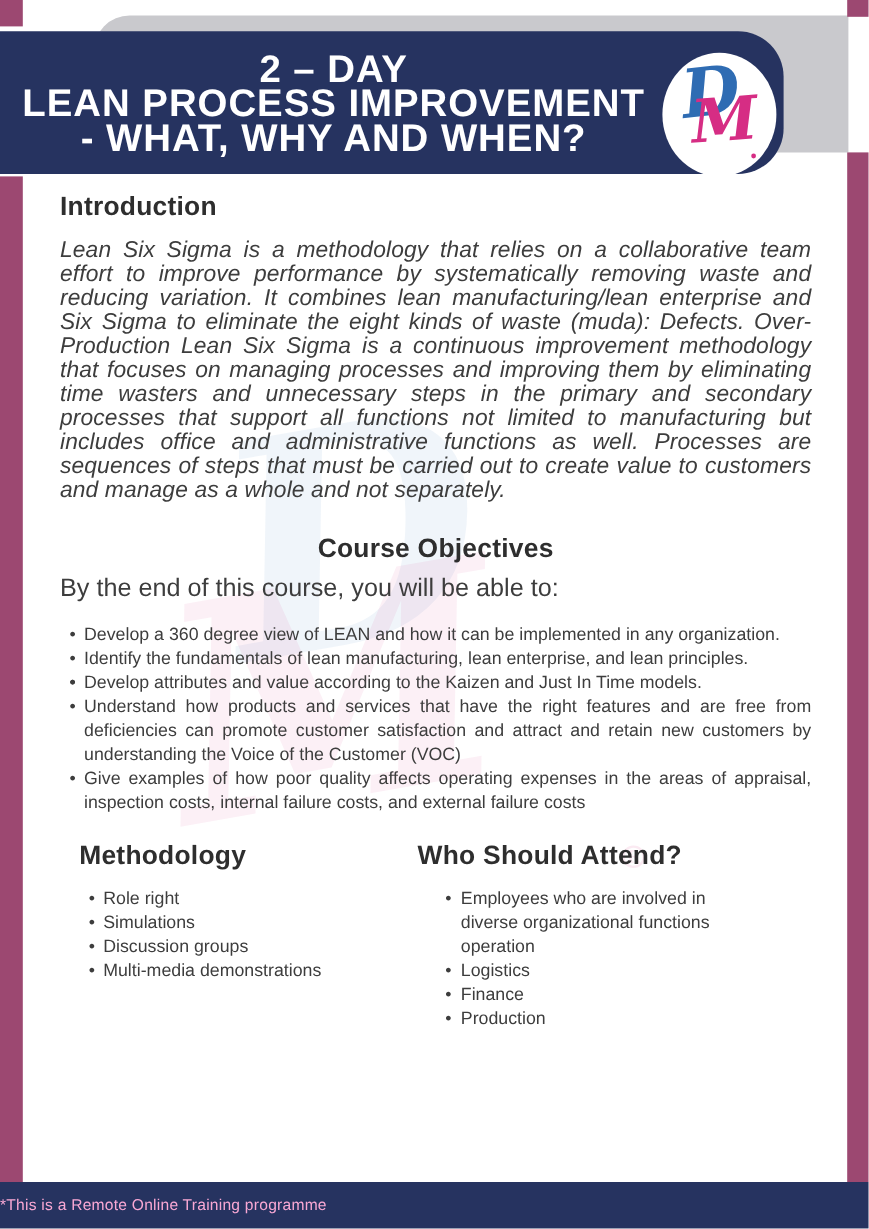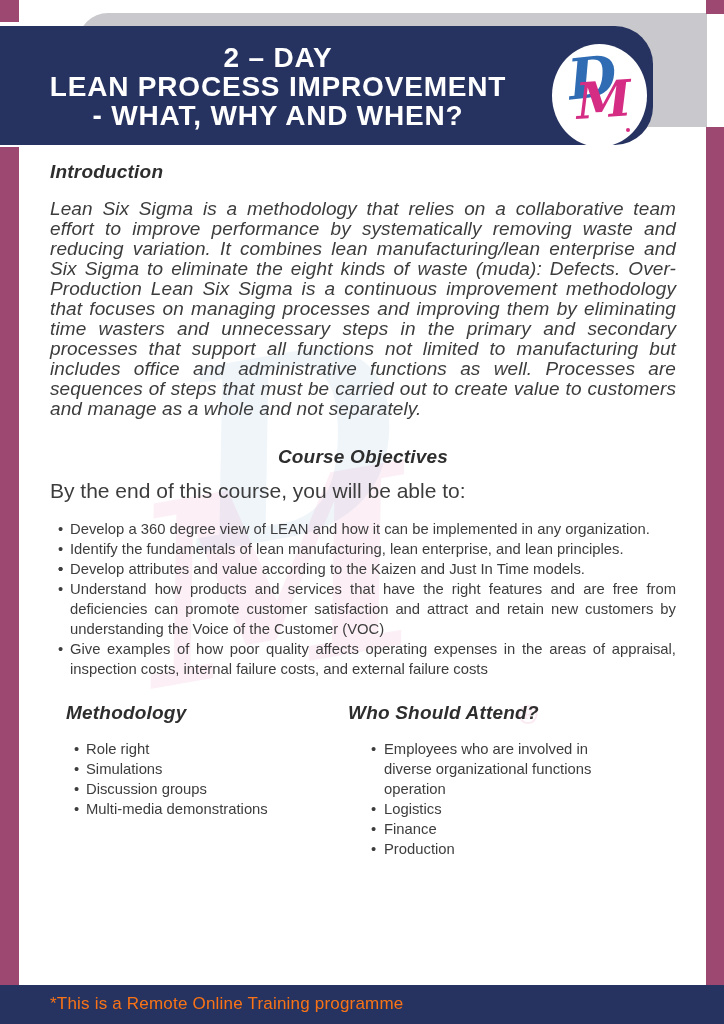--- a/index.html
+++ b/index.html
@@ -15,56 +15,56 @@
   
   .corner-tl{position:absolute;left:0;top:0;width:19px;height:22px;background:var(--maroon);}
   .corner-tr{position:absolute;left:706px;top:0;width:18px;height:14px;background:var(--maroon);}
   .border-left{position:absolute;left:0;top:147px;width:19px;height:838px;background:var(--maroon);}
   .border-right{position:absolute;left:706px;top:127px;width:18px;height:858px;background:var(--maroon);}
 
   
   .gray-ribbon{position:absolute;left:78px;top:13px;width:629px;height:114px;background:var(--gray);border-radius:30px 0 0 0;}
   .banner{position:absolute;left:0;top:26px;width:653px;height:119px;background:var(--navy);border-radius:0 38px 38px 0;}
   .title{position:absolute;left:0;top:17px;width:556px;text-align:center;color:#ffffff;
-         font-weight:bold;font-size:28px;line-height:29px;letter-spacing:0.8px;}
+         font-weight:bold;font-size:32px;line-height:29px;letter-spacing:0.8px;}
   .logo{position:absolute;left:552px;top:18px;width:95px;height:103px;background:#ffffff;border-radius:50%;}
   .logo .d{position:absolute;left:16px;top:0px;font-family:"DejaVu Serif","Liberation Serif",serif;
            font-style:italic;font-weight:bold;font-size:56px;color:var(--logo-blue);transform:rotate(-6deg);}
   .logo .m{position:absolute;left:24px;top:26px;font-family:"DejaVu Serif","Liberation Serif",serif;
            font-style:italic;font-weight:bold;font-size:50px;color:var(--logo-pink);transform:rotate(-4deg);}
   .logo .dot{position:absolute;left:74px;top:84px;width:4px;height:4px;border-radius:50%;background:var(--logo-pink);}
 
   
   .watermark{position:absolute;left:0;top:0;width:724px;height:1024px;pointer-events:none;
              font-family:"DejaVu Serif","Liberation Serif",serif;font-style:italic;font-weight:bold;}
   .watermark .wd{position:absolute;left:185px;top:300px;font-size:250px;color:rgba(47,108,179,0.07);transform:rotate(-10deg);}
   .watermark .wm{position:absolute;left:140px;top:430px;font-size:250px;color:rgba(214,45,132,0.07);transform:rotate(-10deg);}
   .watermark .wr{position:absolute;left:515px;top:700px;font-size:26px;color:rgba(214,45,132,0.10);}
 
   
   .content{position:absolute;left:50px;top:160px;width:626px;color:var(--body-ink);z-index:2;}
-  h2{font-size:19px;line-height:24px;font-weight:bold;color:var(--ink);letter-spacing:0.2px;font-style:italic;}
+  h2{font-size:22px;line-height:24px;font-weight:bold;color:var(--ink);letter-spacing:0.2px;}
   .intro-p{margin-top:15px;font-size:19px;line-height:20px;text-align:justify;letter-spacing:0.1px;font-style:italic;}
   .co-head{margin-top:26px;text-align:center;}
   .lead{margin-top:12px;font-size:21px;line-height:20px;}
   ul{list-style:none;}
   .objectives{margin-top:18px;padding-left:8px;}
   .objectives li{position:relative;padding-left:12px;font-size:14.8px;line-height:20px;text-align:justify;}
   li .blt{position:absolute;left:0;top:0;}
   .cols{position:relative;margin-top:22px;height:200px;}
   .col-right{position:absolute;left:298px;top:0;width:284px;}
   .col-left{position:absolute;left:16px;top:0;width:290px;}
   .mini-list{margin-top:14px;padding-left:8px;}
   .mini-list li{position:relative;padding-left:12px;font-size:14.8px;line-height:20px;}
   .attend-list{margin-top:14px;padding-left:23px;}
   .attend-list li{position:relative;padding-left:13px;font-size:14.8px;line-height:20px;}
 
   
   .footer{position:absolute;left:0;top:985px;width:724px;height:39px;background:var(--navy);}
-  .footer span{display:block;margin-left:50px;line-height:37px;color:#f97316;font-size:17px;letter-spacing:0.2px;}
+  .footer span{display:block;line-height:37px;color:#f9a8d4;font-size:13px;letter-spacing:0.2px;}
 </style>
 </head>
 <body>
 
 <div class="page">
 
   <div class="gray-ribbon"></div>
   <div class="corner-tl"></div>
   <div class="corner-tr"></div>
   <div class="banner">

